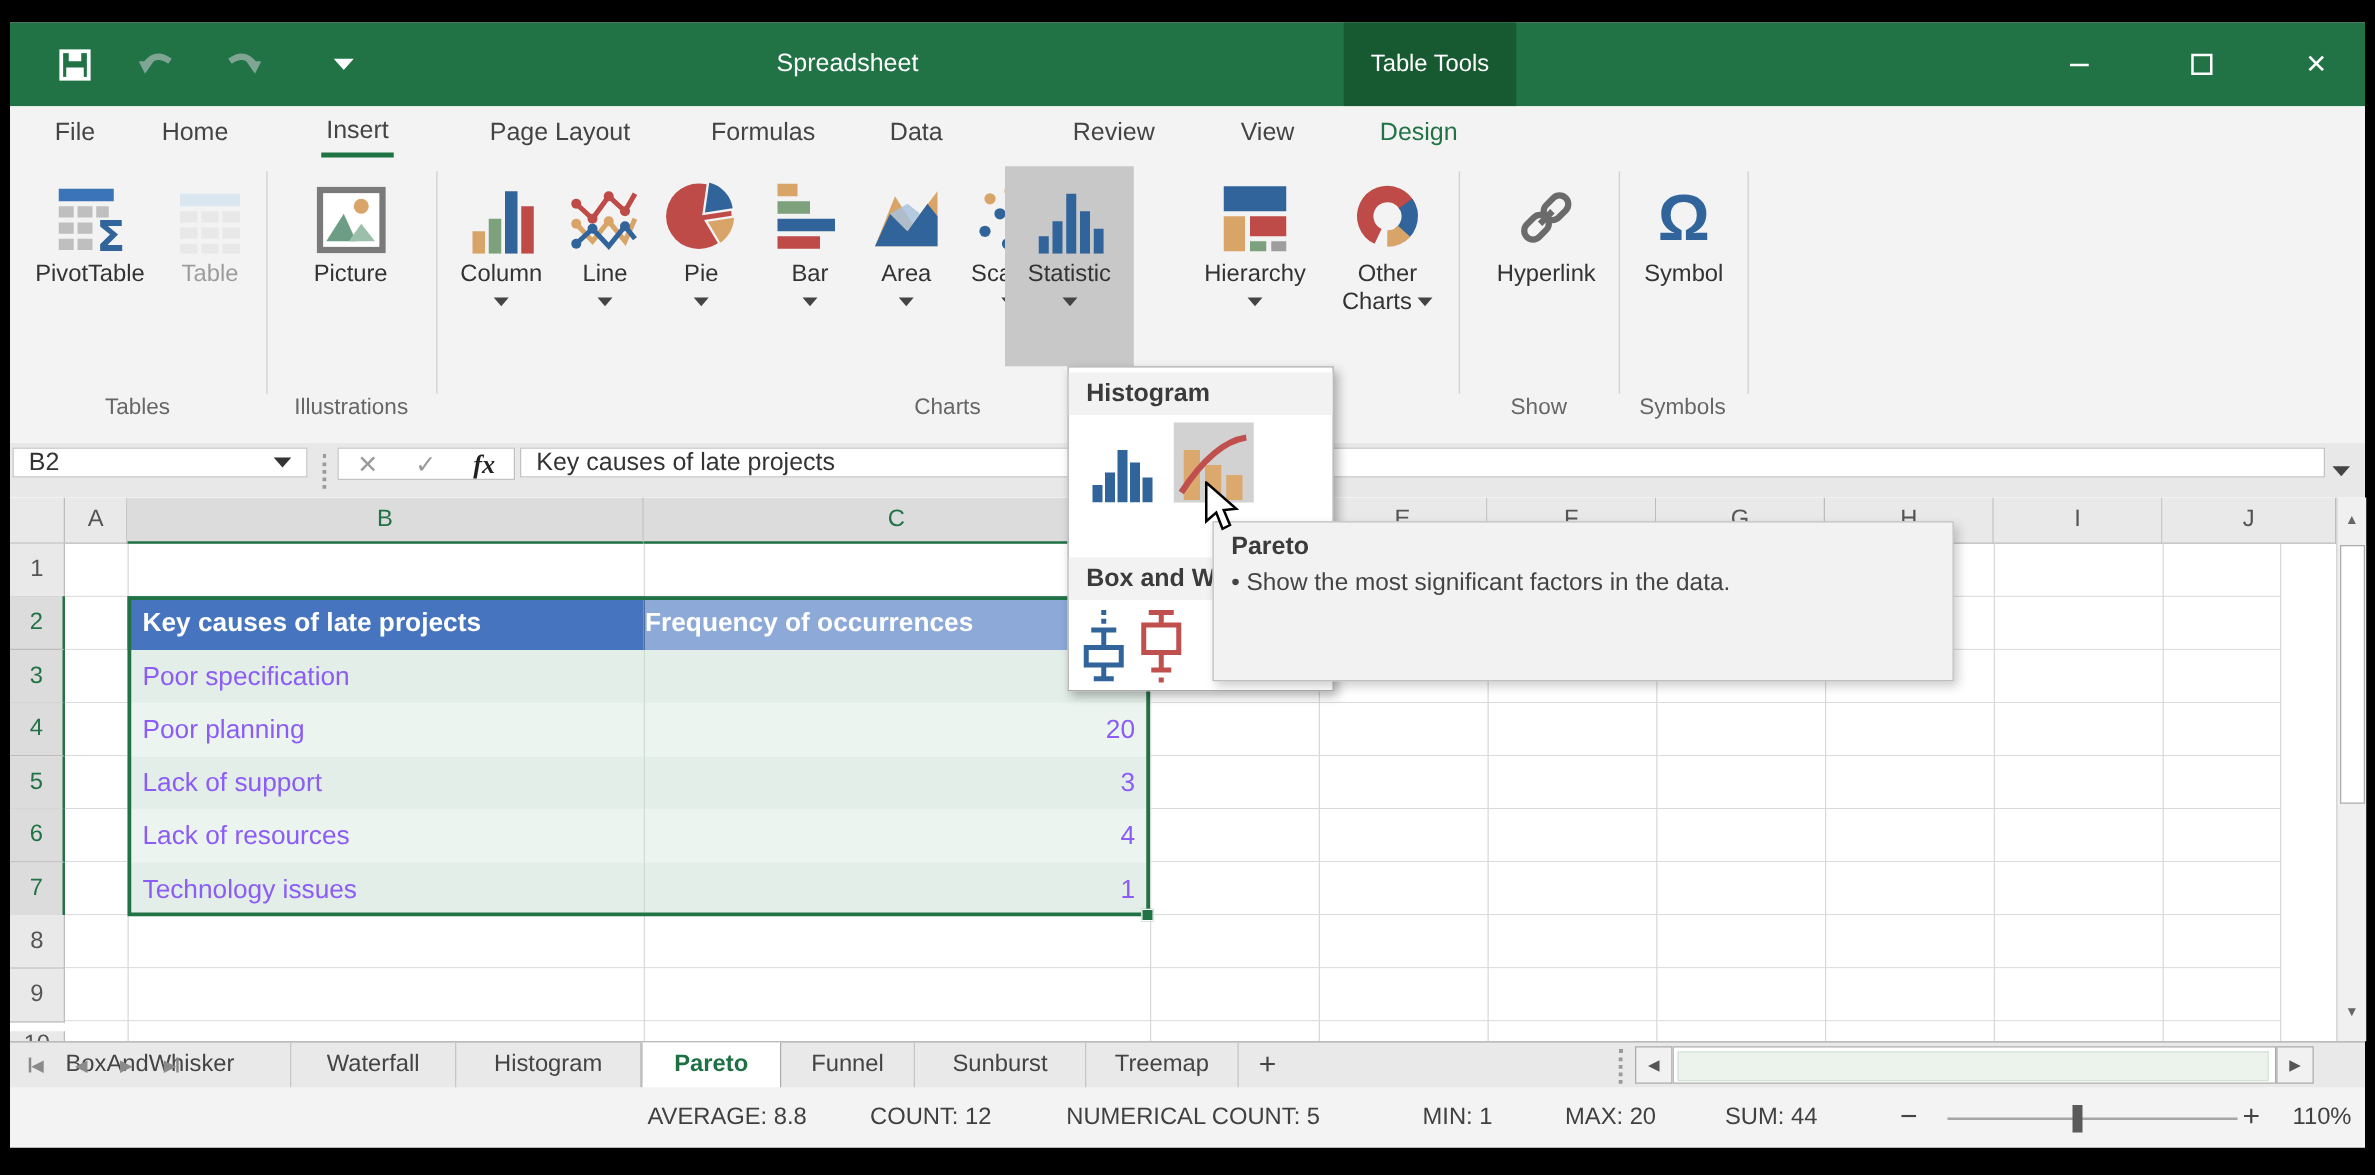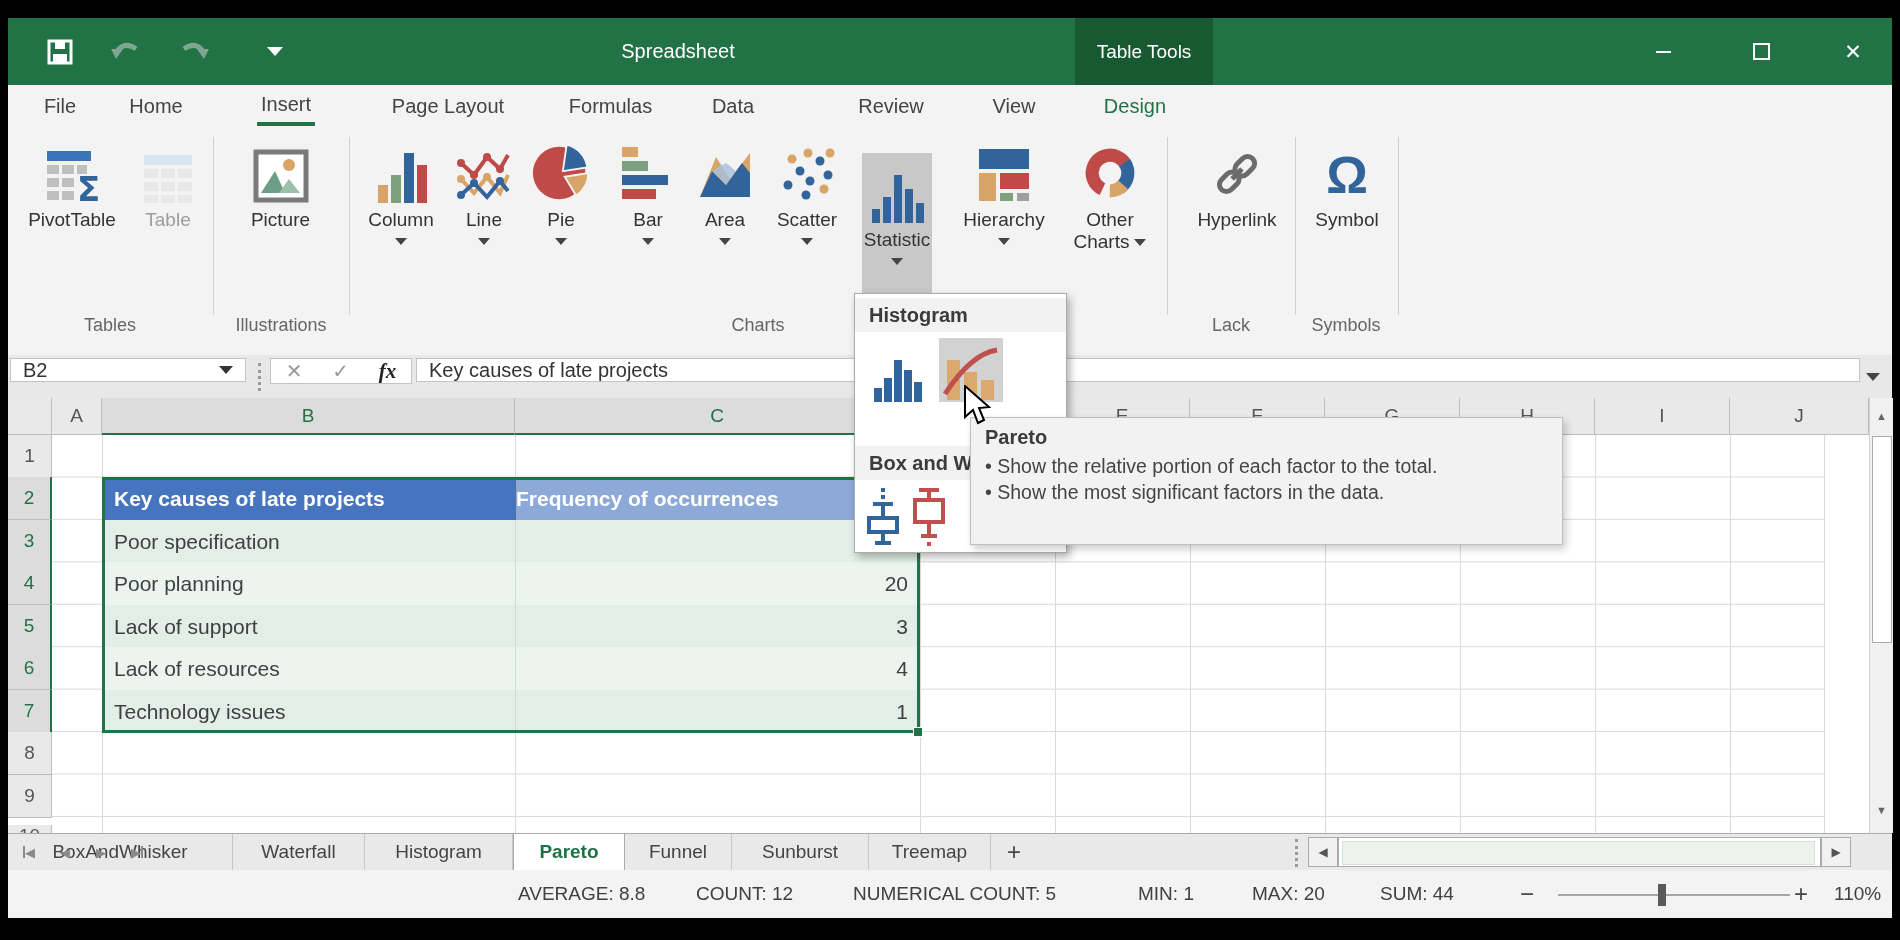--- a/index.html
+++ b/index.html
@@ -47,21 +47,21 @@
   .hdr{background:#E9E9E9;border-right:1px solid #BDBDBD;border-bottom:1px solid #BDBDBD;color:#555;font-size:19px;display:flex;align-items:center;justify-content:center;box-sizing:border-box;}
   .hdr.sel{background:#DCDCDC;color:#217346;}
   .colhdr{top:0;height:37px;}
   .colhdr.sel{border-bottom:2px solid #217346;}
   .rowhdr{left:0;width:44px;height:43px;}
   .rowhdr.sel{border-right:2px solid #217346;}
   #gridbg{left:44px;top:37px;width:1773px;height:398px;
     background-image:linear-gradient(to bottom,transparent 0,transparent 41.4px,#D9D9D9 41.4px,#D9D9D9 42.44px);
     background-size:100% 42.44px;}
   .vgl{top:0;width:1px;height:398px;background:#D9D9D9;}
-  .cell{box-sizing:border-box;display:flex;align-items:center;font-size:21px;color:#404040;height:43px;}
+  .cell{box-sizing:border-box;display:flex;align-items:center;font-size:21px;color:#8b5cf6;height:43px;}
   .cell.hdrblue{background:#4674BE;color:#fff;font-weight:bold;padding-left:12px;}
   .cell.hdrblue2{background:#8CA9D8;color:#fff;font-weight:bold;padding-left:0;border-left:1px solid #52709F;}
   .cell.bandA{background:#E2EEE7;}
   .cell.bandB{background:#ECF4EF;}
   .cell.txt{padding-left:12px;}
   .cell.num{justify-content:flex-end;padding-right:12px;}
   .cell.cdiv{border-left:1px solid #CBDDD2;}
   #selbox{left:94px;top:79px;width:818px;height:256px;border:3px solid #217346;box-sizing:border-box;pointer-events:none;}
   #selhandle{left:905px;top:329px;width:8px;height:8px;background:#217346;border:1px solid #fff;}
 
@@ -301,21 +301,21 @@
             <circle cx="50" cy="30" r="4.5" fill="#31649B"></circle>
           <circle cx="14" cy="14" r="4.5" fill="#D8A468"></circle>
             <circle cx="30" cy="8" r="4.5" fill="#D8A468"></circle>
           <circle cx="46" cy="44" r="4.5" fill="#D8A468"></circle>
             <circle cx="52" cy="8" r="4.5" fill="#D8A468"></circle>
         </svg>
       </div>
       <div class="rlabel">Scatter</div>
       <div class="caret"></div>
     </div>
-    <div class="rbtn abs activebtn" style="left:854px;width:70px;margin-top:20px;">
+    <div class="rbtn abs activebtn" style="left:796px;width:103px;">
       <div class="ricon">
         <svg width="54" height="58" viewBox="0 0 54 58">
           <rect x="2" y="44" width="8" height="14" fill="#31649B"></rect>
           <rect x="13" y="32" width="8" height="26" fill="#31649B"></rect>
           <rect x="24" y="10" width="8" height="48" fill="#31649B"></rect>
           <rect x="35" y="24" width="8" height="34" fill="#31649B"></rect>
           <rect x="46" y="38" width="8" height="20" fill="#31649B"></rect>
         </svg>
       </div>
       <div class="rlabel">Statistic</div>
@@ -364,21 +364,21 @@
 
     <div class="rbtn abs" style="left:1297px;width:84px;">
       <div class="ricon" style="font-size:52px;font-weight:bold;color:#31649B;line-height:56px;">Ω</div>
       <div class="rlabel">Symbol</div>
     </div>
     <div class="rsep abs" style="left:1390px;"></div>
 
     <div class="grplabel abs" style="left:42px;width:120px;">Tables</div>
     <div class="grplabel abs" style="left:203px;width:140px;">Illustrations</div>
     <div class="grplabel abs" style="left:690px;width:120px;">Charts</div>
-    <div class="grplabel abs" style="left:1163px;width:120px;">Lack</div>
+    <div class="grplabel abs" style="left:1163px;width:120px;">Show</div>
     <div class="grplabel abs" style="left:1278px;width:120px;">Symbols</div>
   </div>
 
   <div id="fbar" class="abs">
     <div class="fbox abs" style="left:2px;width:236px;padding-left:12px;box-sizing:border-box;">
       <span>B2</span>
       <span style="margin-left:auto;margin-right:12px;width:0;height:0;border-left:7px solid transparent;border-right:7px solid transparent;border-top:8px solid #333;"></span>
     </div>
     <div class="dotsep abs" style="left:250px;"></div>
     <div class="fbox abs" style="left:262px;width:140px;justify-content:space-around;">
@@ -501,21 +501,20 @@
         <rect x="6" y="14" width="28" height="22" fill="#fff" stroke="#C0504D" stroke-width="4"></rect>
         <line x1="20" y1="36" x2="20" y2="50" stroke="#C0504D" stroke-width="4"></line>
         <line x1="12" y1="50" x2="28" y2="50" stroke="#C0504D" stroke-width="4"></line>
         <rect x="18" y="56" width="4" height="4" fill="#C0504D"></rect>
       </svg>
     </div>
   </div>
 
   <div id="tooltip" class="abs">
     <div class="tt-title">Pareto</div>
-    <div class="tt-line">• Show the relative portion of each factor to the total.</div>
     <div class="tt-line">• Show the most significant factors in the data.</div>
   </div>
 
   <div id="cursor" class="abs">
     <svg width="30" height="42" viewBox="0 0 30 42">
       <path d="M2,1 L2,32 L10,25 L15,38 L21,35 L16,23 L26,22 Z" fill="#fff" stroke="#000" stroke-width="2"></path>
     </svg>
   </div>
 
   <div id="tabbar" class="abs">

